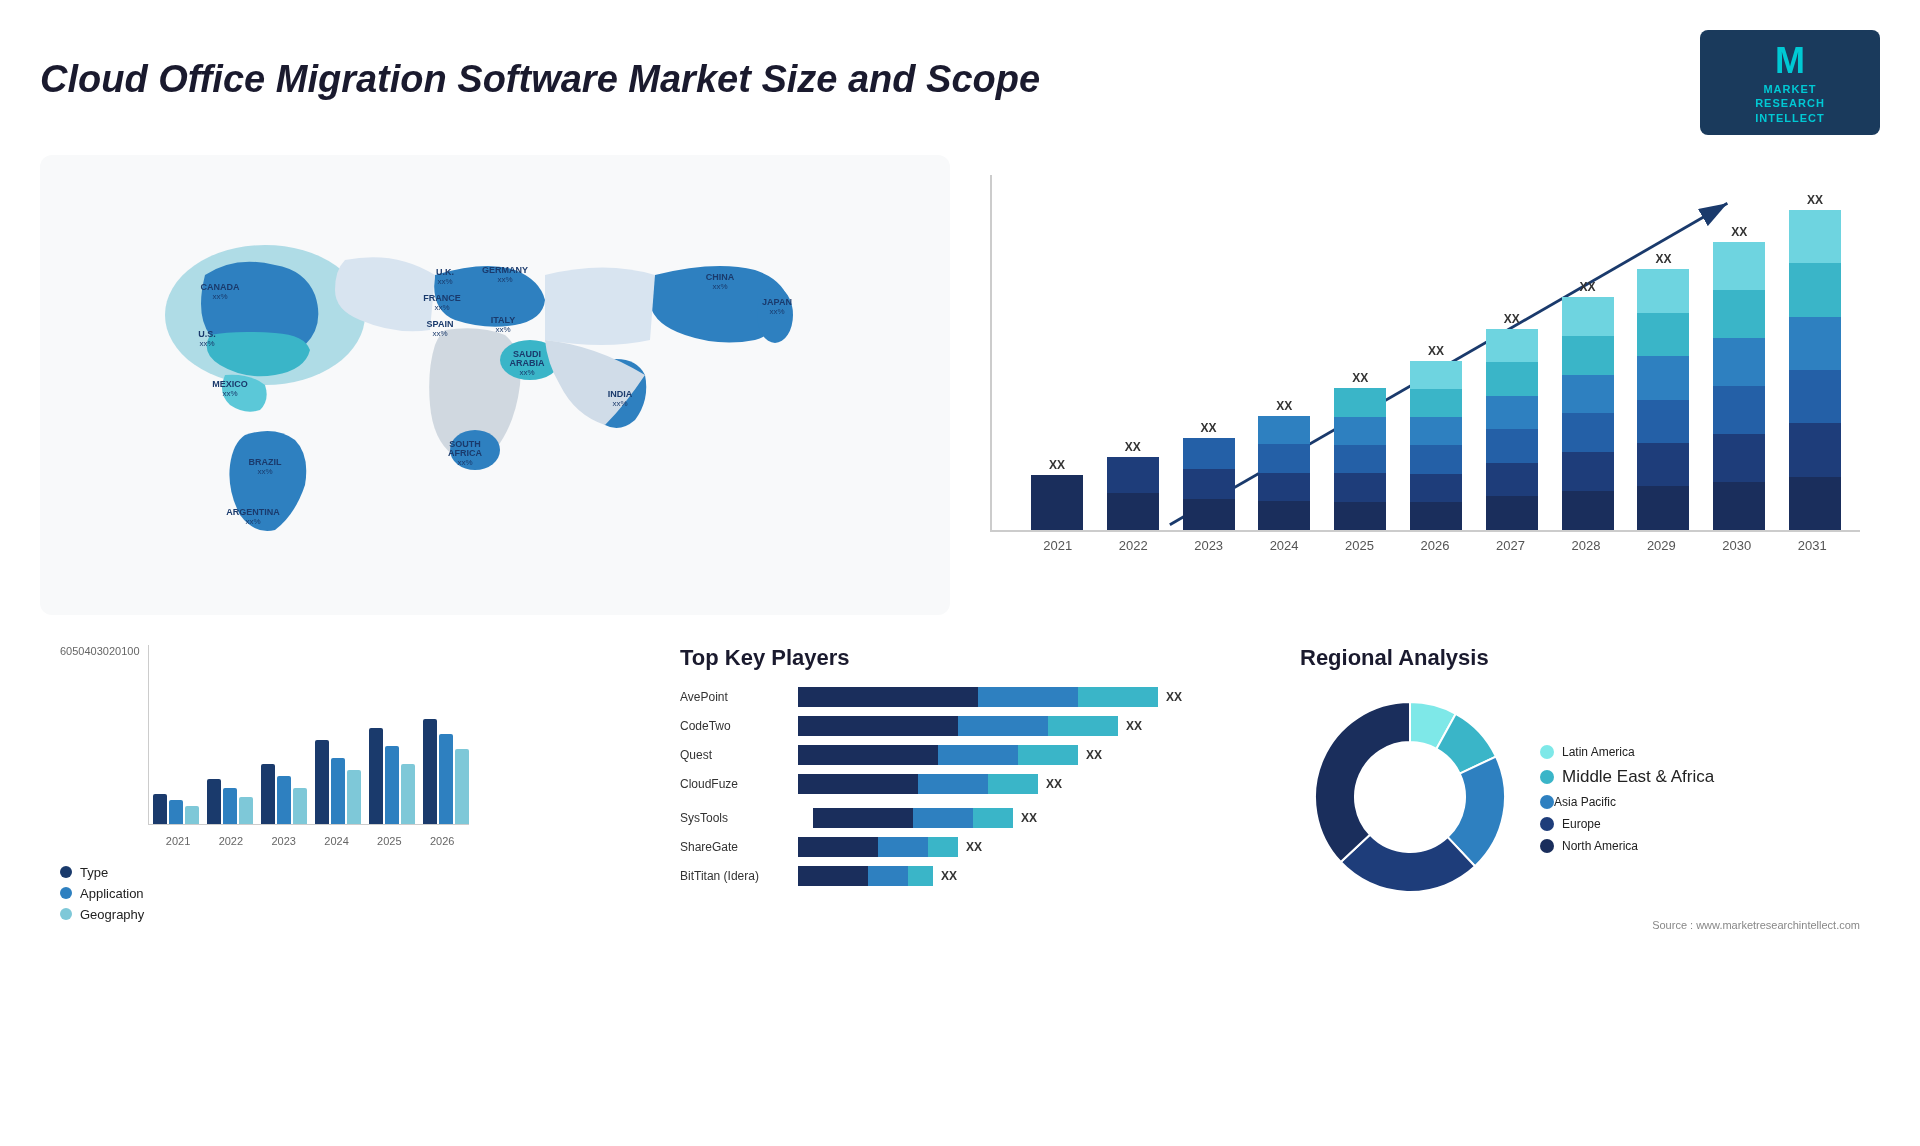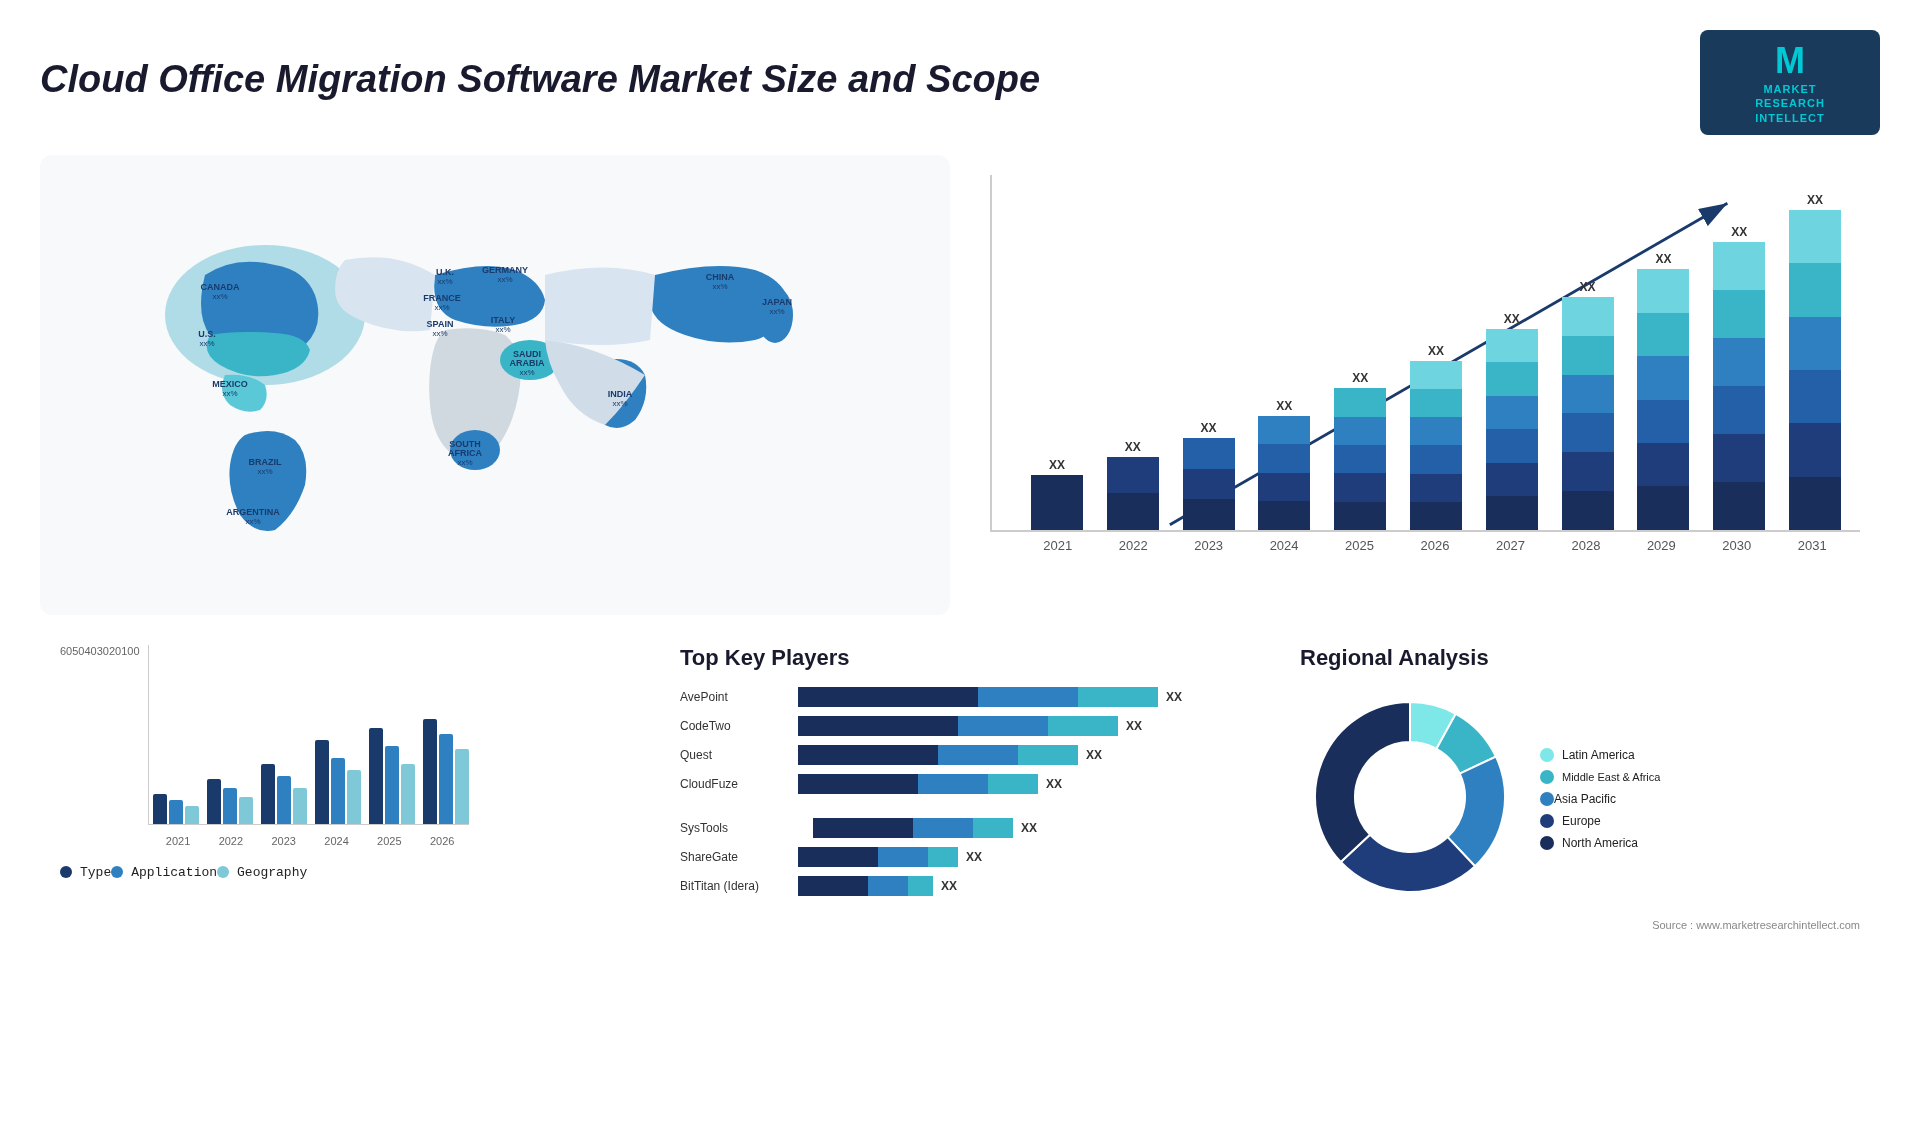--- a/index.html
+++ b/index.html
@@ -100,22 +100,23 @@
     .seg-year-labels {
       display: flex;
       justify-content: space-around;
       font-size: 11px;
       color: #666;
       padding-left: 4px;
       margin-bottom: 10px;
     }
     .seg-legend {
       display: flex;
+      flex-direction: column;
+      gap: 6px;
       margin-top: 8px;
-      font-family: Liberation Mono, monospace;
     }
     .seg-y-labels {
       display: flex;
       justify-content: space-between;
       height: 180px;
       font-size: 11px;
       color: #666;
       margin-right: 4px;
       text-align: right;
     }
@@ -469,21 +470,21 @@
             <span style="font-size: 12px; color: rgb(51, 51, 51); width: 110px; flex-shrink: 0;">Quest</span>
             <div style="flex: 1 1 0%; display: flex; align-items: center; gap: 4px;">
               <div style="display: flex; height: 20px;">
                 <div style="width: 140px; height: 20px; background: rgb(26, 46, 92);"></div>
                 <div style="width: 80px; height: 20px; background: rgb(46, 128, 192);"></div>
                 <div style="width: 60px; height: 20px; background: rgb(58, 181, 200);"></div>
               </div>
               <span style="font-size: 12px; font-weight: 600; color: rgb(51, 51, 51); margin-left: 4px;">XX</span>
             </div>
           </div>
-          <div style="display: flex; align-items: center; margin-bottom: 24px; gap: 8px;">
+          <div style="display: flex; align-items: center; margin-bottom: 14px; gap: 8px;">
             <span style="font-size: 12px; color: rgb(51, 51, 51); width: 110px; flex-shrink: 0;">CloudFuze</span>
             <div style="flex: 1 1 0%; display: flex; align-items: center; gap: 4px;">
               <div style="display: flex; height: 20px;">
                 <div style="width: 120px; height: 20px; background: rgb(26, 46, 92);"></div>
                 <div style="width: 70px; height: 20px; background: rgb(46, 128, 192);"></div>
                 <div style="width: 50px; height: 20px; background: rgb(58, 181, 200);"></div>
               </div>
               <span style="font-size: 12px; font-weight: 600; color: rgb(51, 51, 51); margin-left: 4px;">XX</span>
             </div>
           </div>
@@ -537,21 +538,21 @@
                 <path d="M69.90672549182239,147.65009082607787 L40.74798039496592,175.03197506322545 A95,95 0 0,1 109.99999999999999,15 L109.99999999999999,55 A55,55 0 0,0 69.90672549182239,147.65009082607787 Z" fill="#1a2e5c" stroke="white" stroke-width="2"></path>
               </g>
             <circle cx="110" cy="110" r="55" fill="white"></circle>
           </svg>
         </div>
         <div class="regional-legend" id="regional-legend">
             <div style="display: flex; align-items: center; gap: 8px; font-size: 12px;">
               <div style="width: 14px; height: 14px; border-radius: 50%; background: rgb(126, 232, 232); flex-shrink: 0;"></div>
               <span>Latin America</span>
             </div>
-            <div style="display: flex; align-items: center; gap: 8px; font-size: 11px;">
+            <div style="display: flex; align-items: center; gap: 8px; font-size: 17px;">
               <div style="width: 14px; height: 14px; border-radius: 50%; background: rgb(58, 181, 200); flex-shrink: 0;"></div>
               <span>Middle East &amp; Africa</span>
             </div>
             <div style="display: flex; align-items: flex-end; gap: 0; font-size: 12px;">
               <div style="width: 14px; height: 14px; border-radius: 50%; background: rgb(46, 128, 192); flex-shrink: 0;"></div>
               <span>Asia Pacific</span>
             </div>
             <div style="display: flex; align-items: center; gap: 8px; font-size: 12px;">
               <div style="width: 14px; height: 14px; border-radius: 50%; background: rgb(30, 61, 122); flex-shrink: 0;"></div>
               <span>Europe</span>

